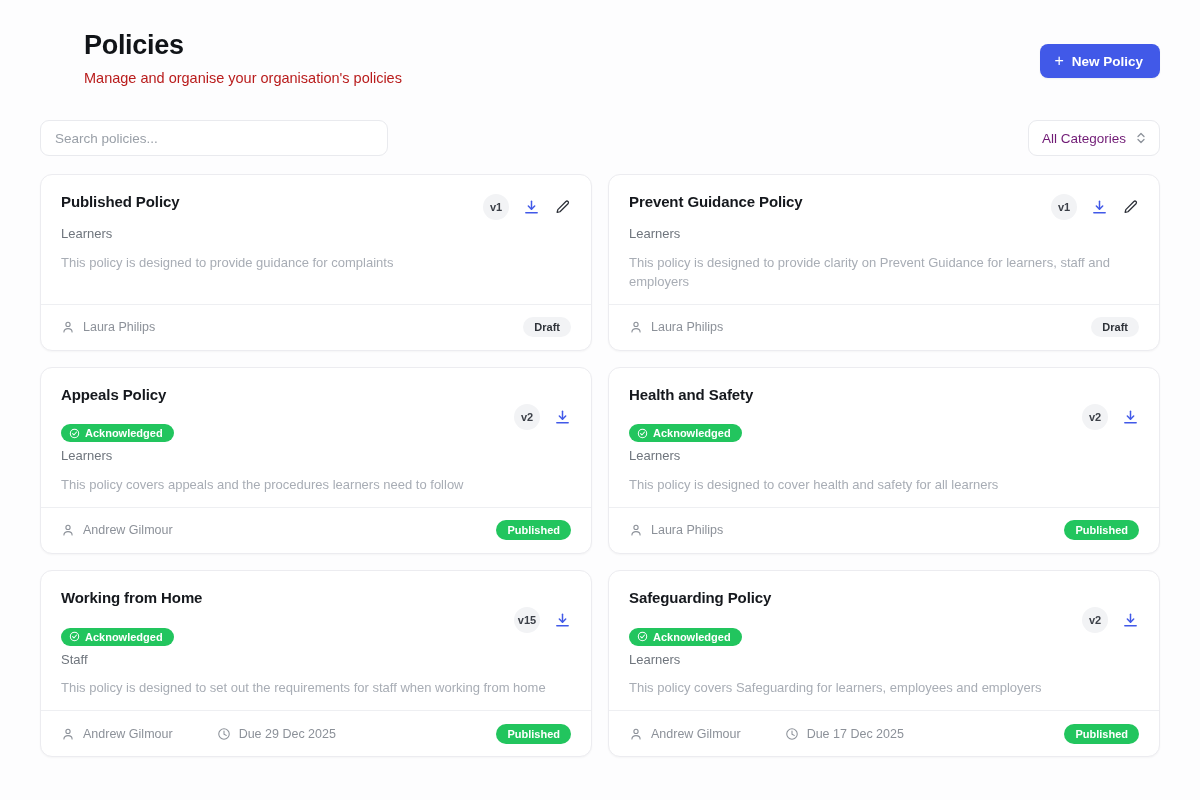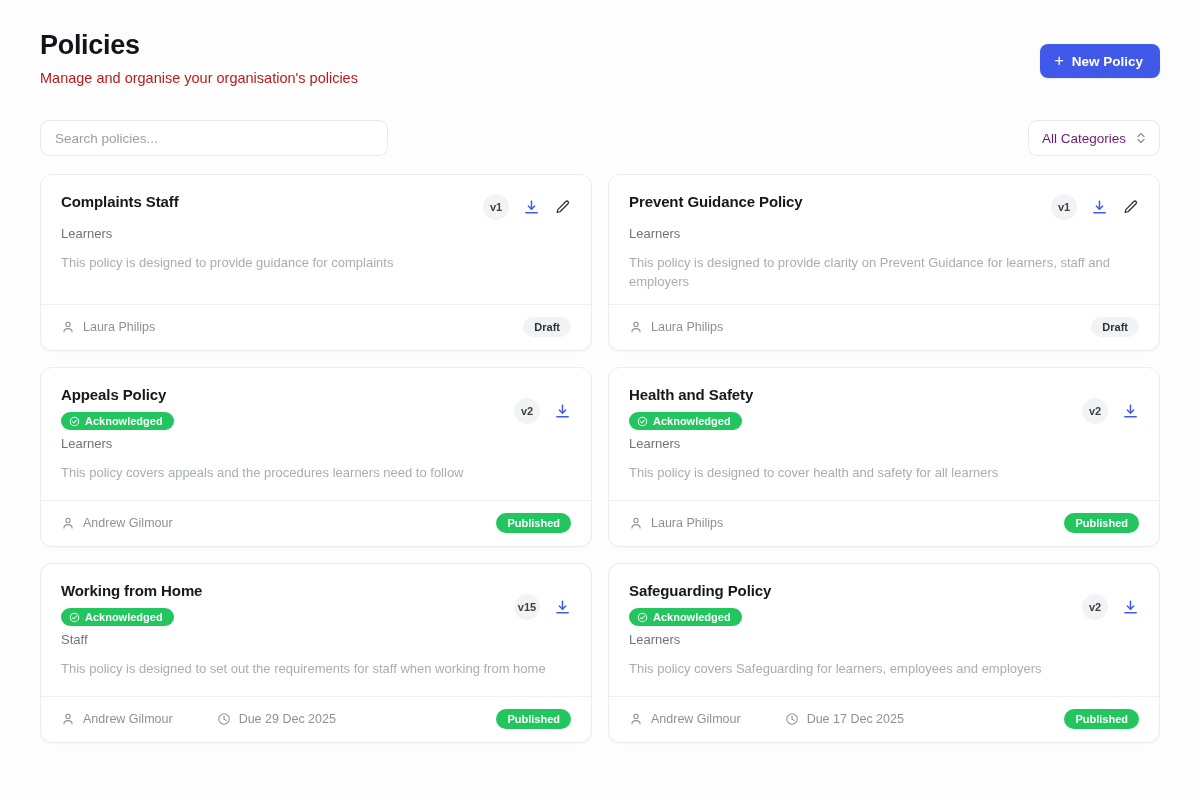--- a/index.html
+++ b/index.html
@@ -25,20 +25,21 @@
   .content {
     padding: 24px 40px 0 40px;
   }
 
   
   .header {
     display: flex;
     align-items: flex-start;
     justify-content: space-between;
     padding-top: 6px;
+    margin-left: 44px;
   }
   .header-left { display: flex; flex-direction: column; }
   .page-title {
     font-size: 27px;
     font-weight: bold;
     color: #111418;
     letter-spacing: -0.3px;
     line-height: 1.15;
     margin: 0;
   }
@@ -156,21 +157,21 @@
   .ack-badge {
     display: inline-flex;
     align-items: center;
     gap: 5px;
     background: #22c55e;
     color: #ffffff;
     border-radius: 999px;
     padding: 3px 11px 3px 8px;
     font-size: 11px;
     font-weight: bold;
-    margin-top: 8px;
+    margin-top: 20px;
     white-space: nowrap;
   }
   .ack-badge svg { display: block; }
 
   .card-actions {
     display: flex;
     align-items: center;
     gap: 14px;
     flex-shrink: 0;
     padding-top: 1px;
@@ -274,21 +275,21 @@
             <polyline points="2,8.5 5,11.5 8,8.5"></polyline>
           </svg>
         </span>
       </div>
     </div>
 
     <div class="grid">
         <div class="card r1">
           <div class="card-top">
             <div class="card-titleblock">
-              <div class="card-title">Complaints Staff</div>
+              <div class="card-title">Published Policy</div>
             </div>
             <div class="card-actions">
               <span class="version-chip">v1</span>
               <button class="icon-btn icon-download">
                 <span><svg width="17" height="17" viewBox="0 0 24 24" fill="none" stroke="currentColor" stroke-width="2.1" stroke-linecap="round" stroke-linejoin="round">
                     <path d="M12 3v11"></path>
                     <polyline points="7.5,10 12,14.5 16.5,10"></polyline>
                     <path d="M4 19.5h16"></path>
                   </svg></span>
               </button>

